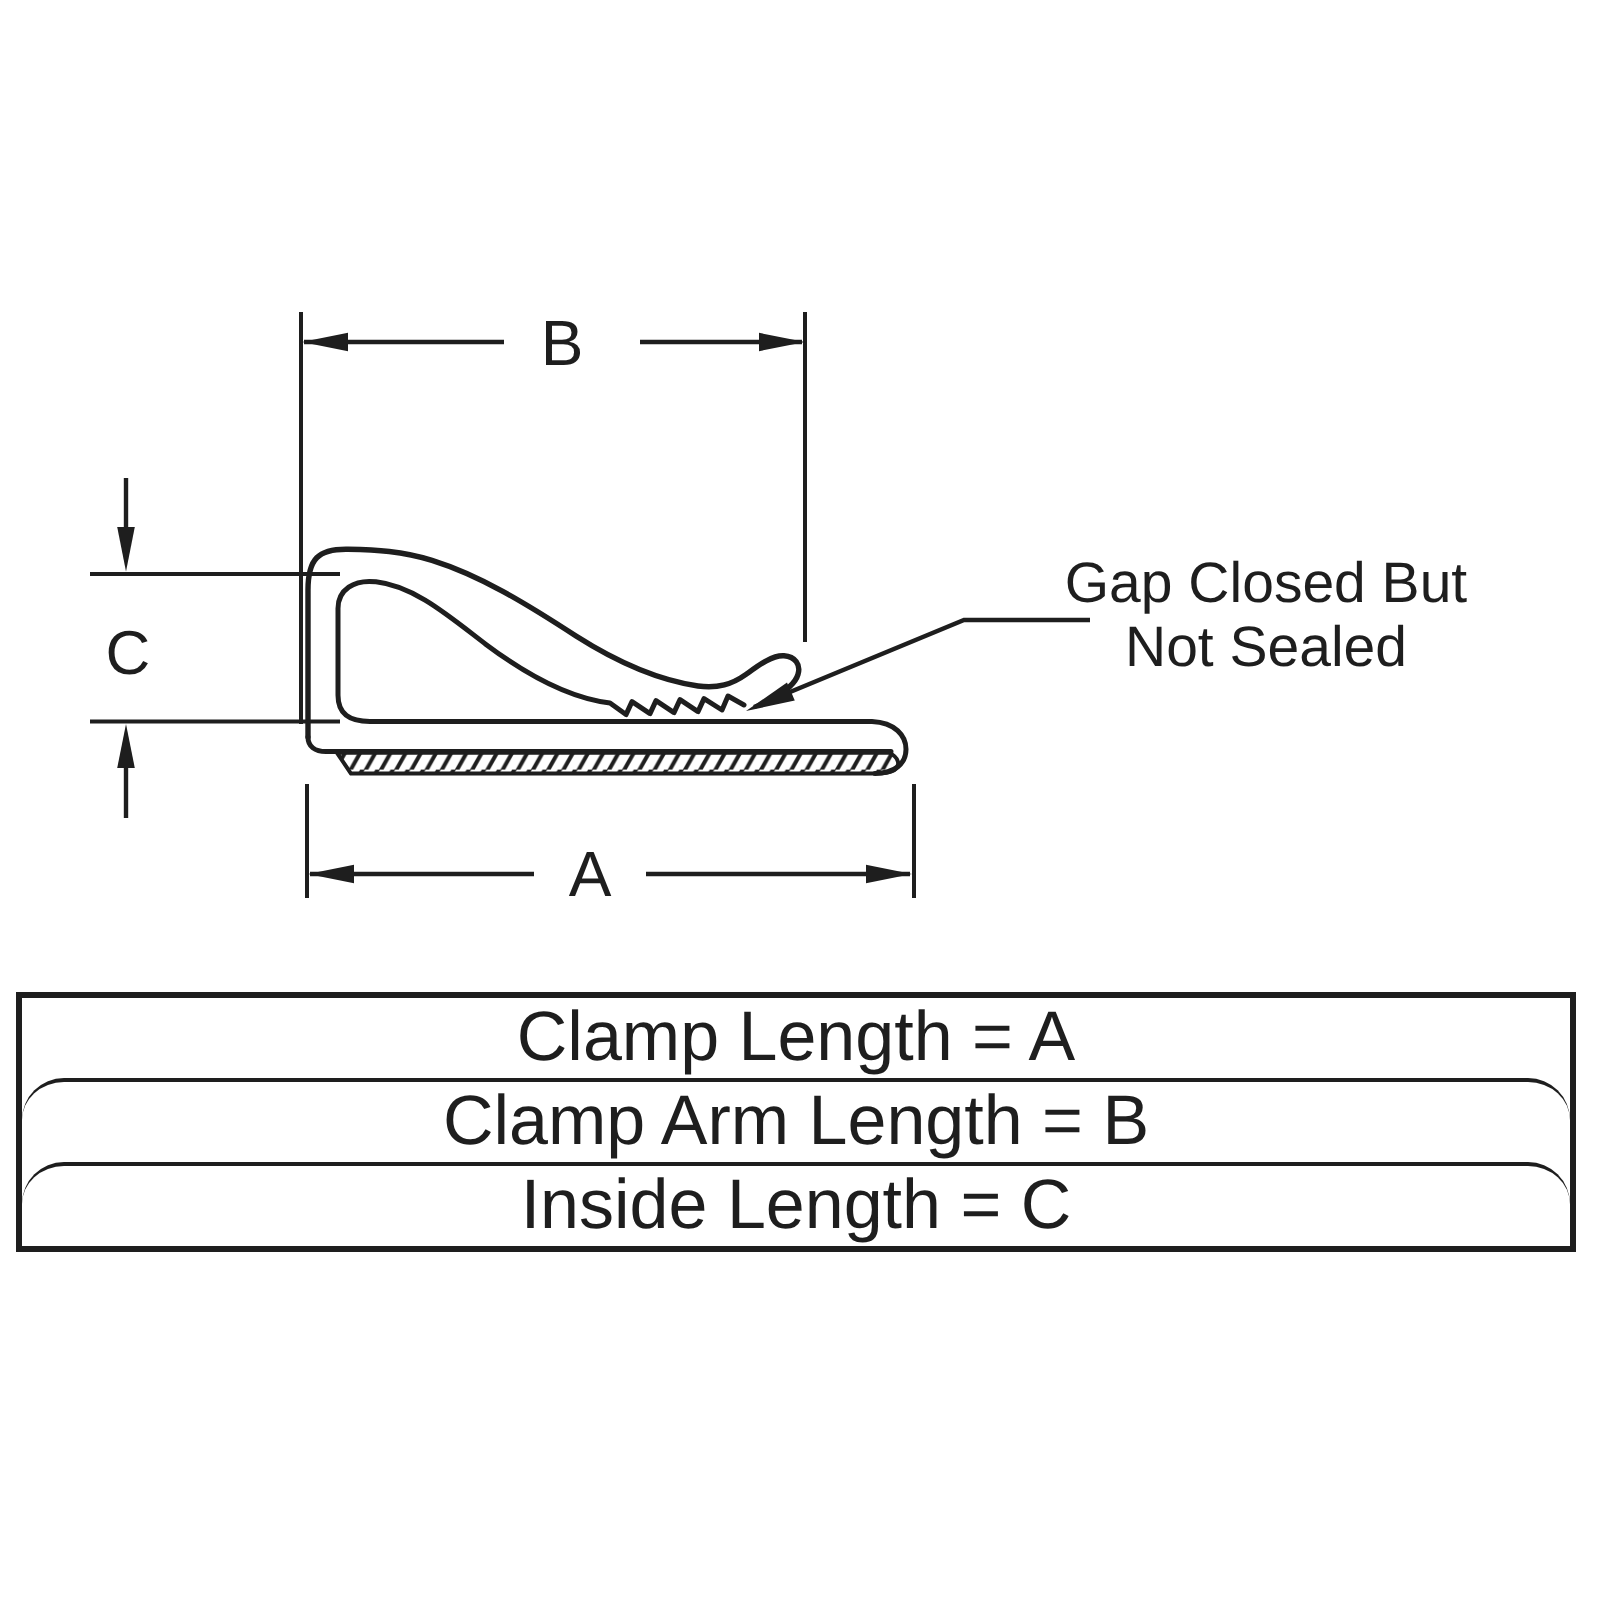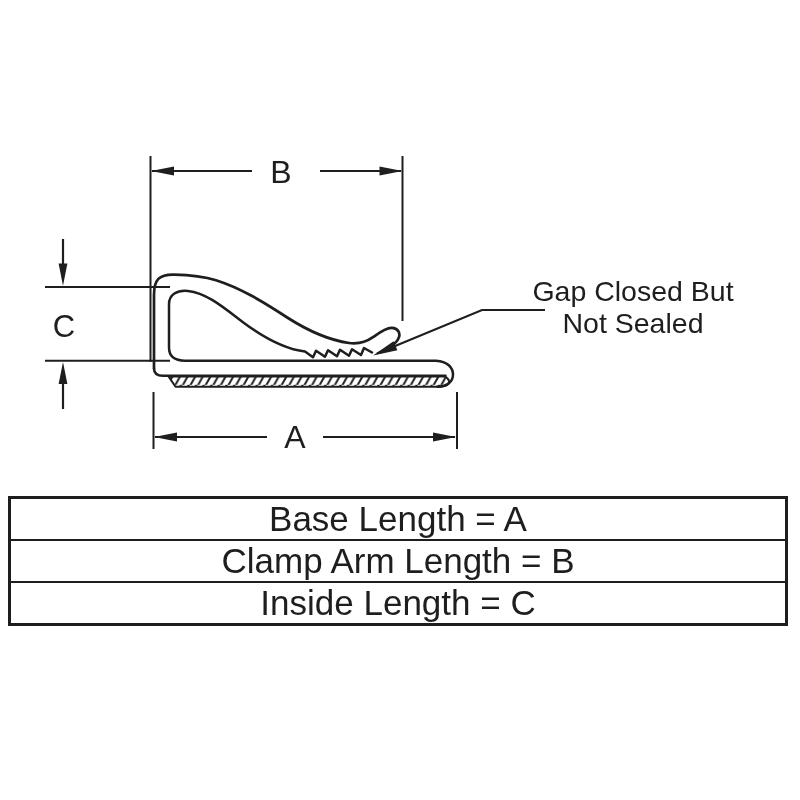--- a/index.html
+++ b/index.html
@@ -33,20 +33,21 @@
     height: 40px;
     display: flex;
     align-items: center;
     justify-content: center;
     font-size: 35px;
     color: #1e1e1e;
     white-space: nowrap;
   }
   .legend-row + .legend-row {
     border-top: 2.6px solid #1e1e1e;
+    border-radius: 21px;
   }
 </style>
 </head>
 <body>
 
 <div class="stage">
 
   <svg class="drawing-svg" viewBox="0 0 800 800" xmlns="http://www.w3.org/2000/svg">
     <defs>
       <pattern id="hatch" patternUnits="userSpaceOnUse" width="7.6" height="10.4">
@@ -89,21 +90,21 @@
     <text class="dim-text" x="295" y="448" font-size="32" text-anchor="middle">A</text>
 
     <path d="M377,353.5 L482,310 L545,310" fill="none" stroke="#1e1e1e" stroke-width="2.2"></path>
     <polygon points="373,355.5 393.5,341.3 397.4,350.3" fill="#1e1e1e"></polygon>
     <text class="dim-text" x="633" y="301" font-size="28.5" text-anchor="middle">Gap Closed But</text>
     <text class="dim-text" x="633" y="333" font-size="28.5" text-anchor="middle">Not Sealed</text>
   </svg>
 
   <div class="legend-table">
     <div class="legend-row">
-      <span>Base Length = A</span>
+      <span>Clamp Length = A</span>
     </div>
     <div class="legend-row">
       <span>Clamp Arm Length = B</span>
     </div>
     <div class="legend-row">
       <span>Inside Length = C</span>
     </div>
   </div>
 
 </div>

